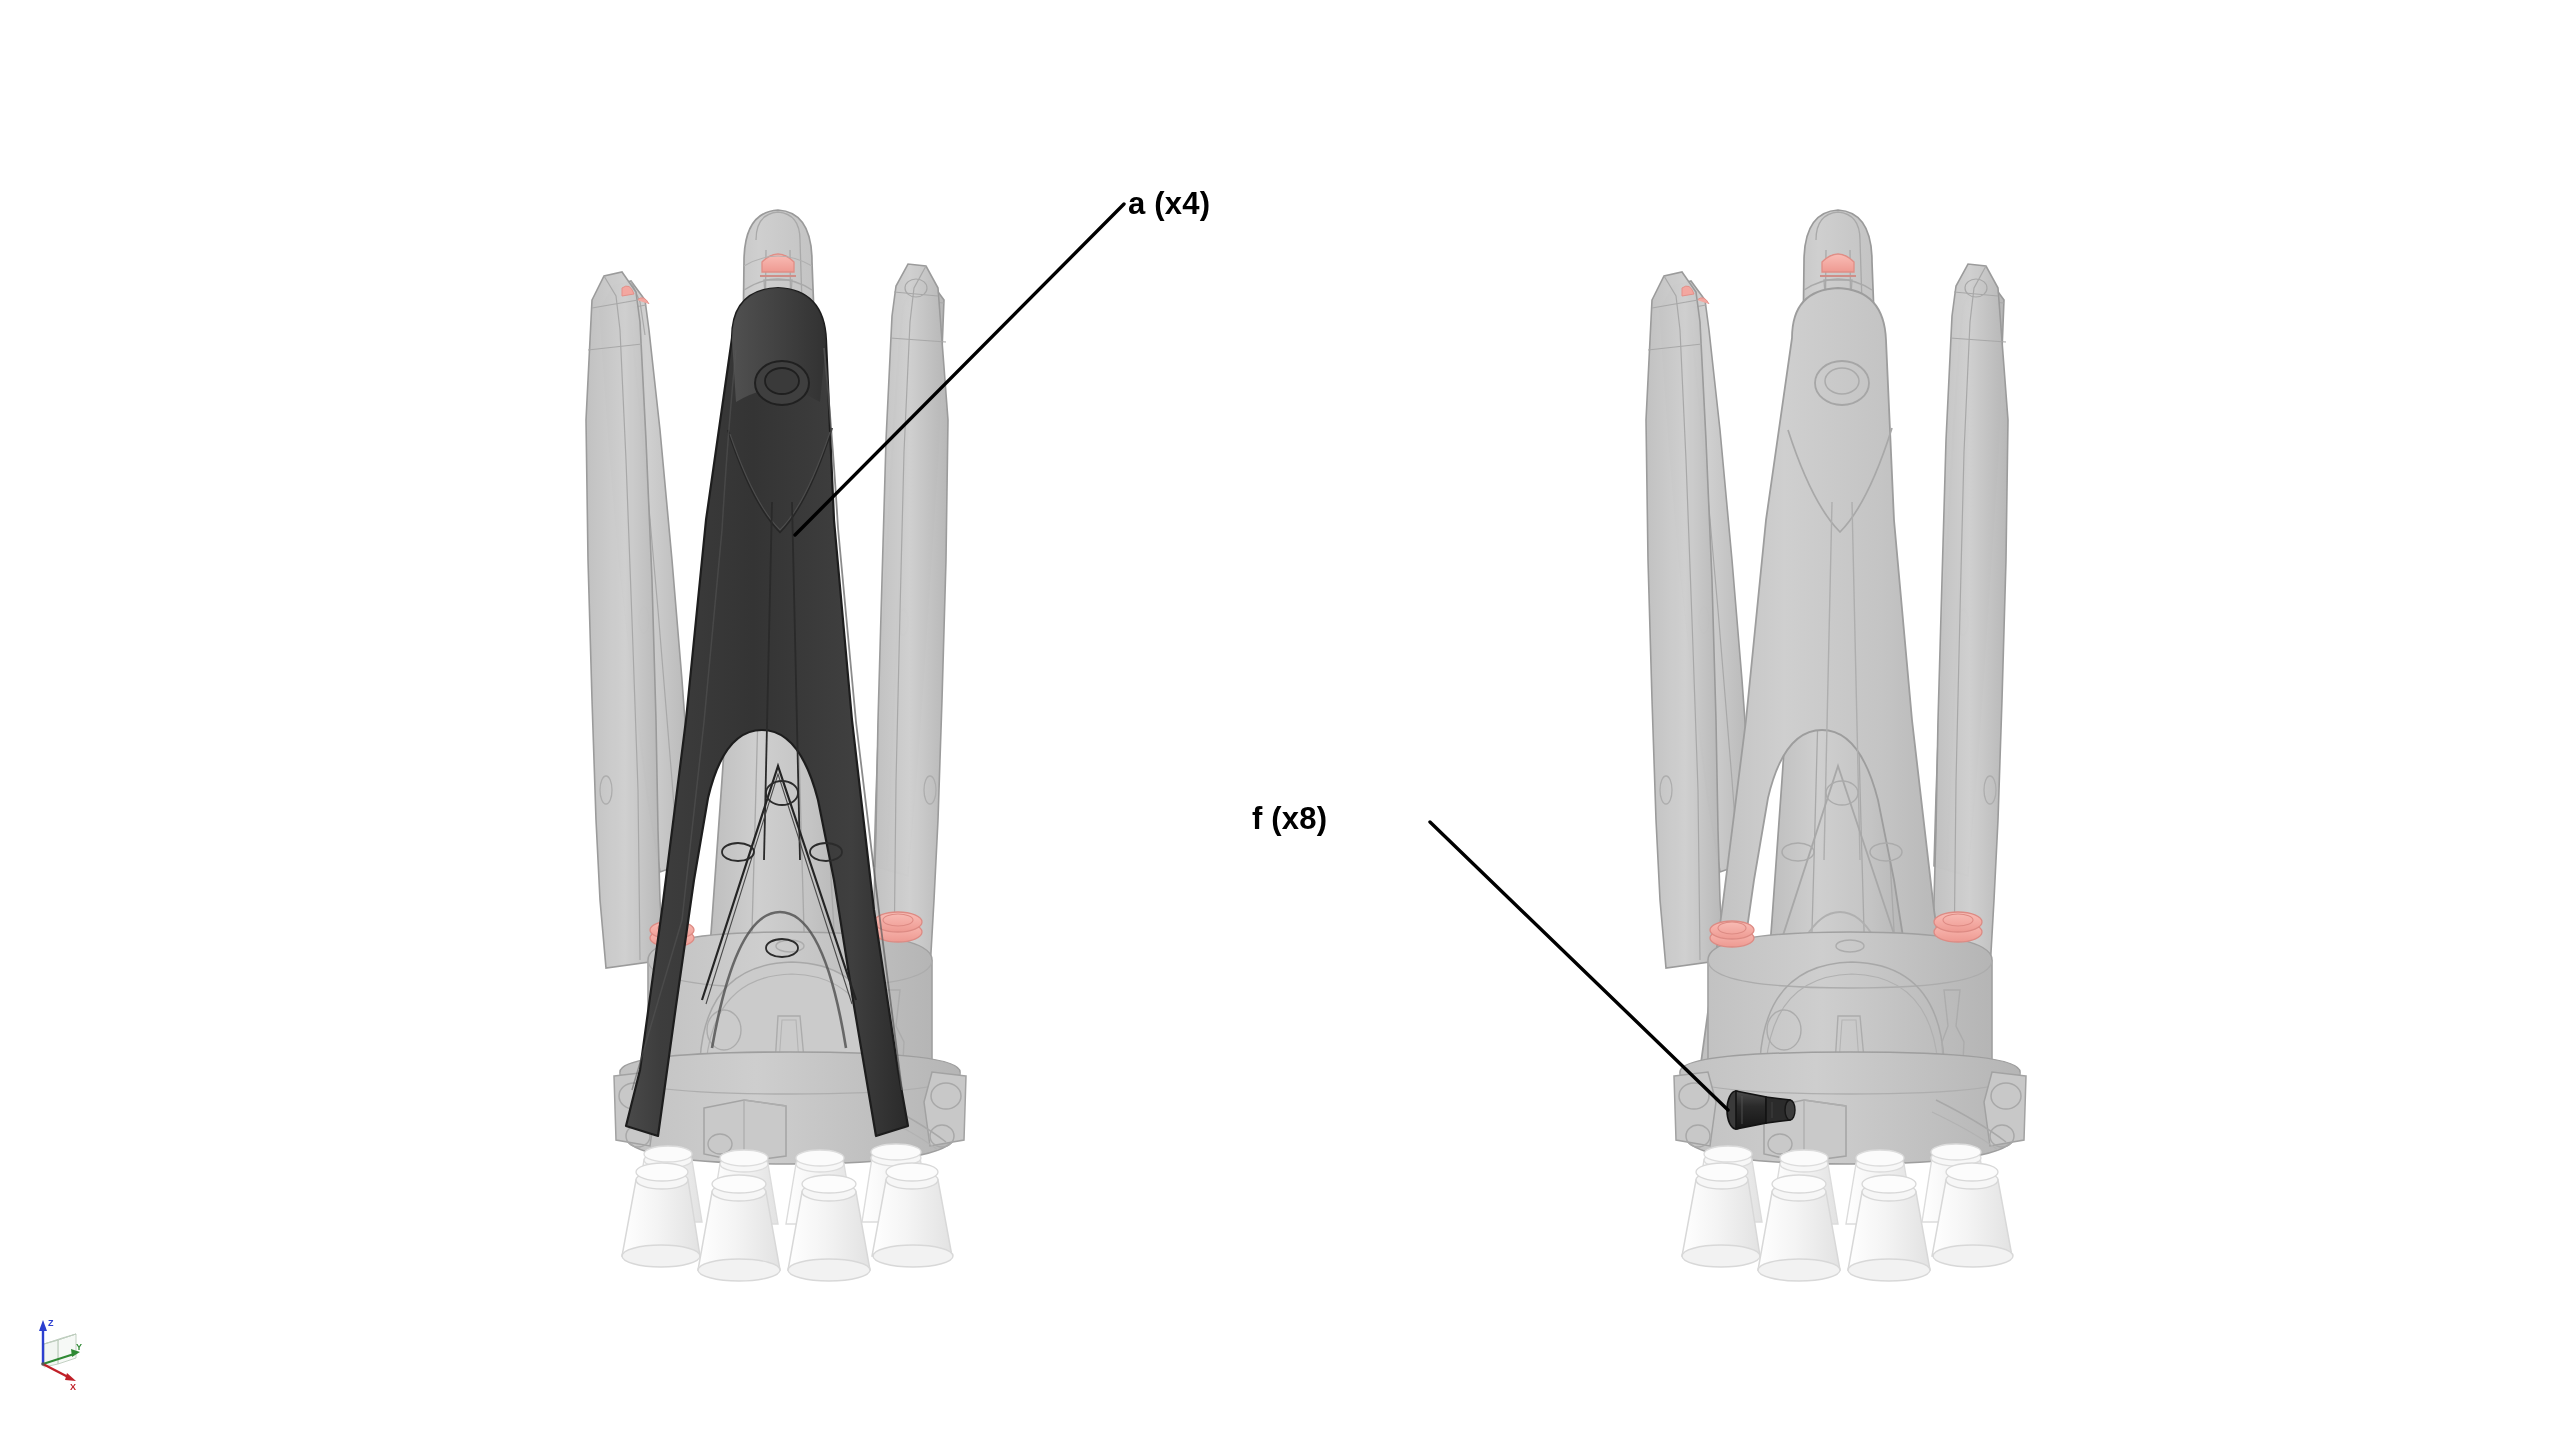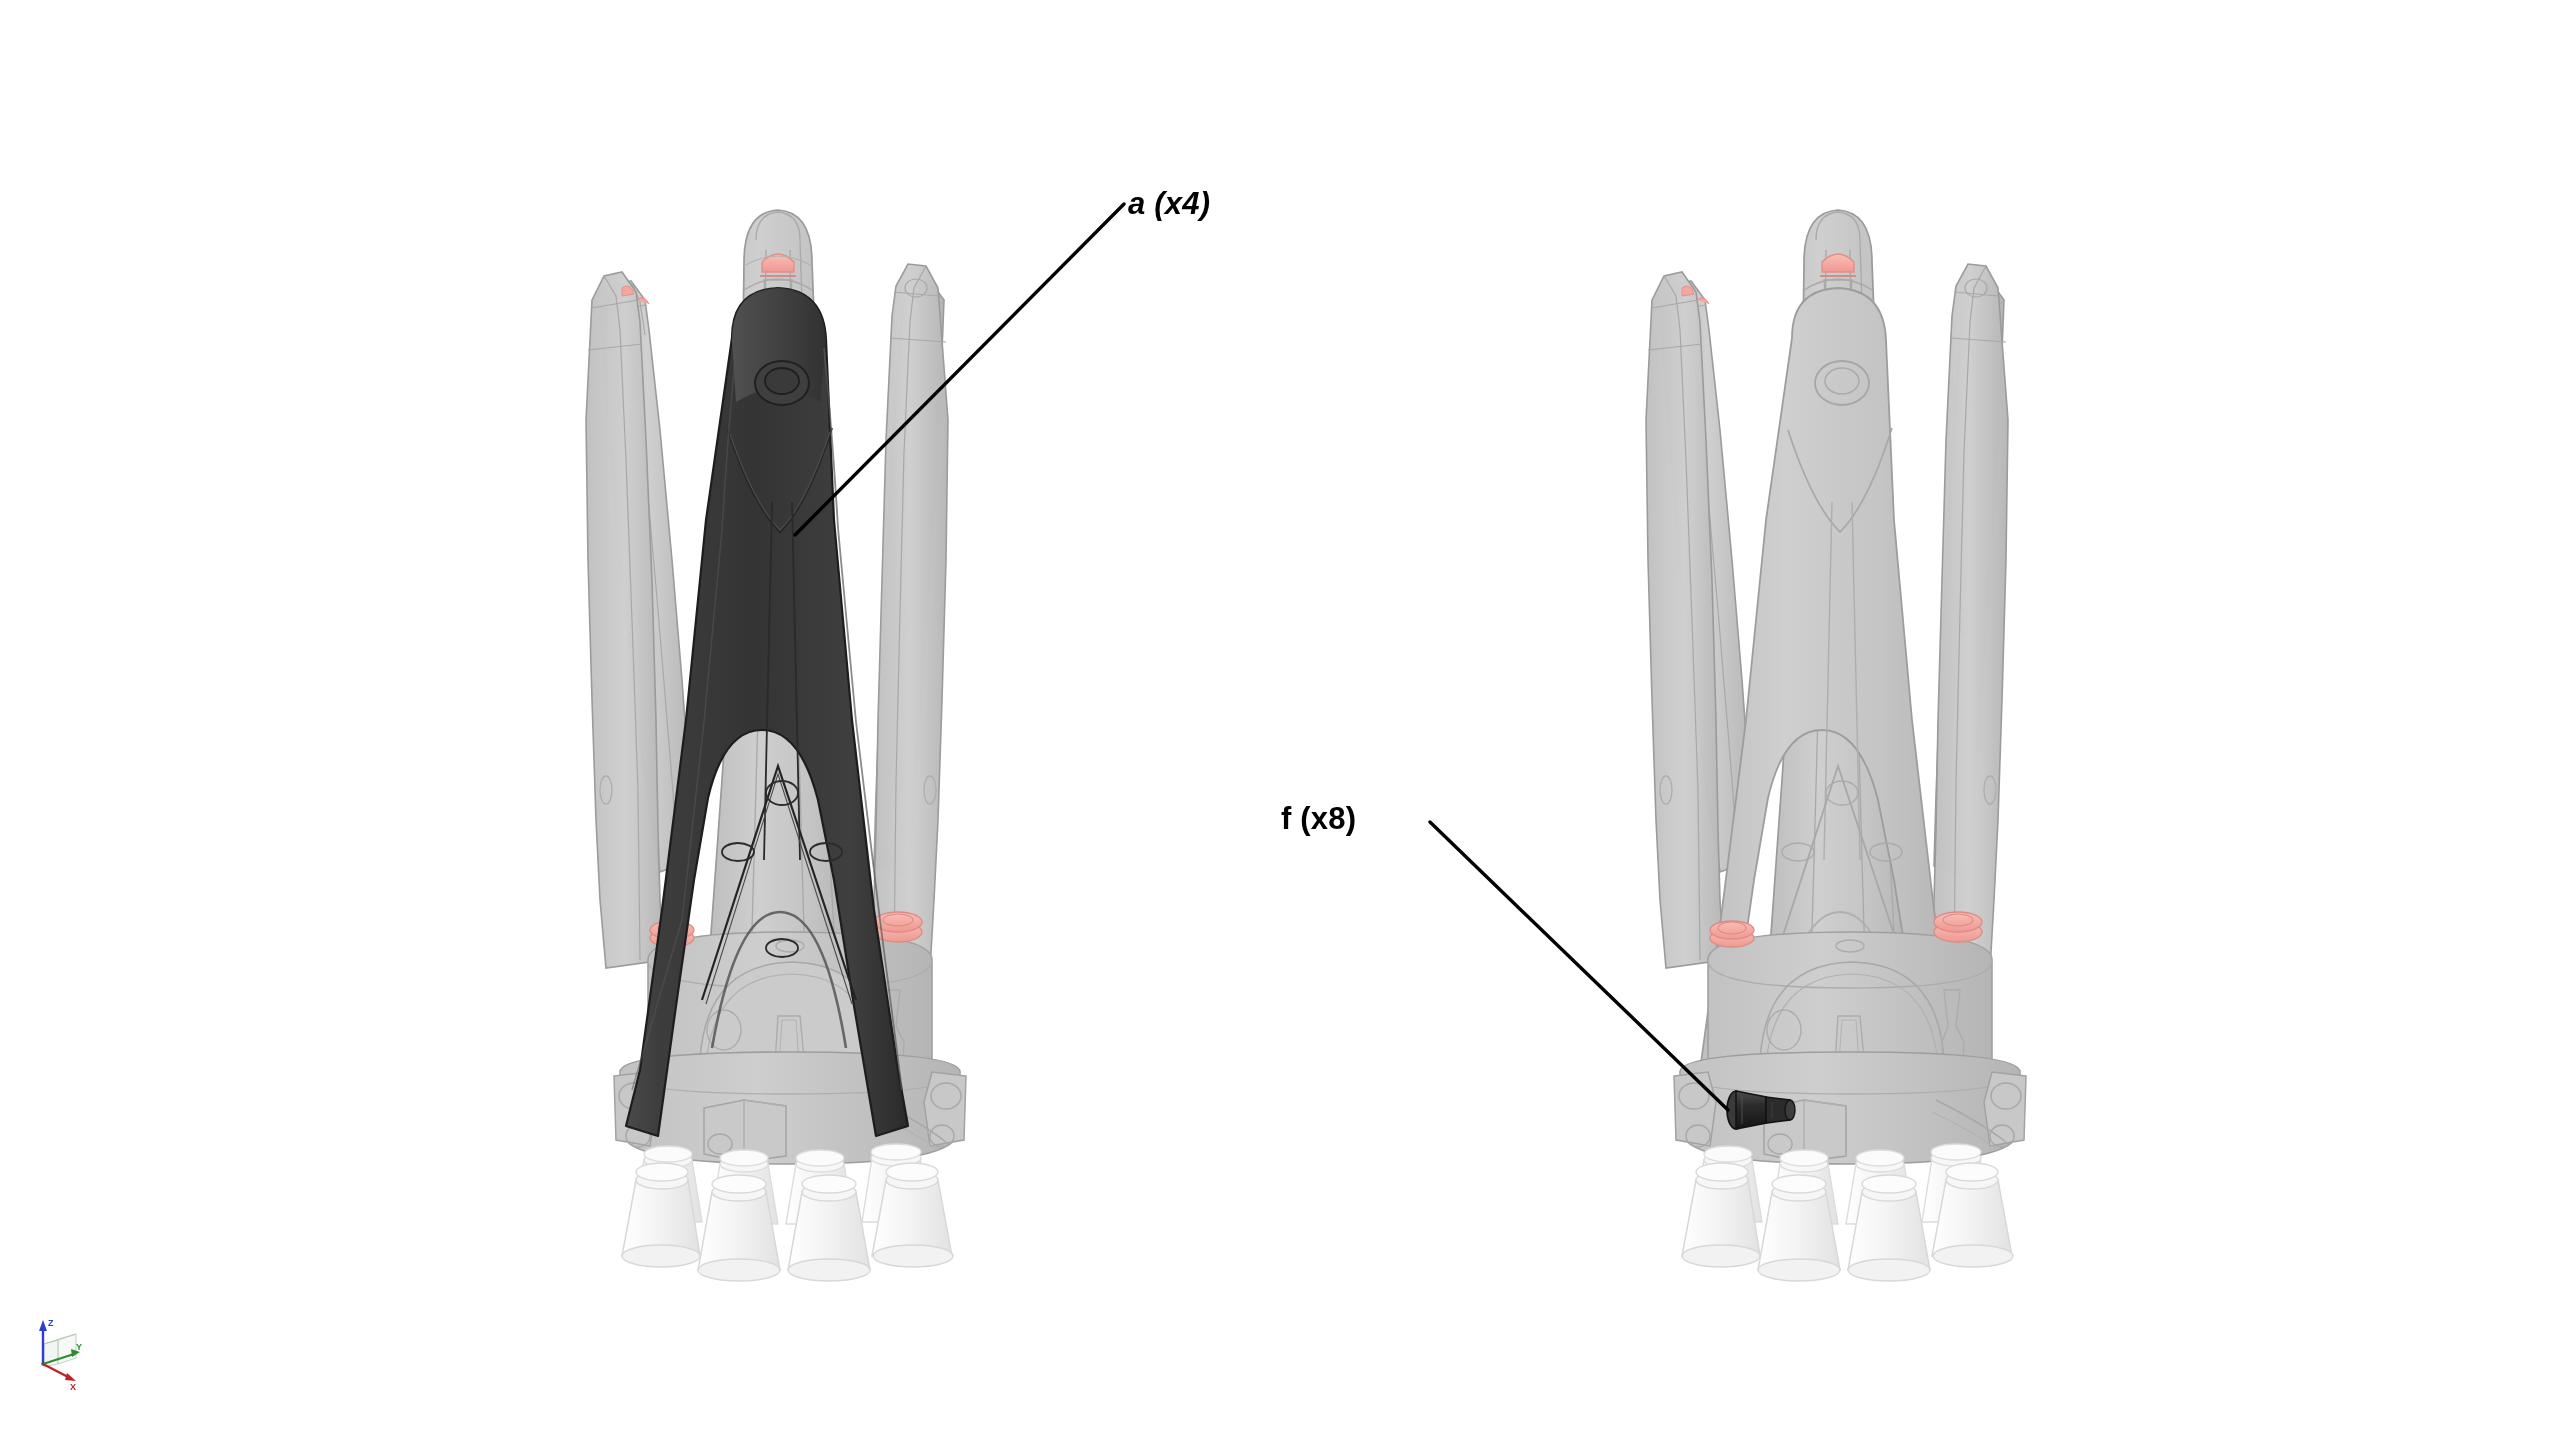--- a/index.html
+++ b/index.html
@@ -28,22 +28,22 @@
   }
   .callout-label {
     position: absolute;
     font-family: "Liberation Sans", sans-serif;
     font-weight: bold;
     font-size: 31px;
     color: #000000;
     white-space: nowrap;
     letter-spacing: 0.2px;
   }
-  #label-a { left: 1128px; top: 186px; font-style: italic; }
-  #label-f { left: 1281px; top: 801px; }
+  #label-a { left: 1128px; top: 186px; }
+  #label-f { left: 1252px; top: 801px; }
 </style>
 </head>
 <body>
 
 <div id="stage">
 
   <svg class="svg-layer" viewBox="0 0 2560 1440" xmlns="http://www.w3.org/2000/svg">
     <defs>
 
       <linearGradient id="gGray" x1="0" y1="0" x2="1" y2="0">

